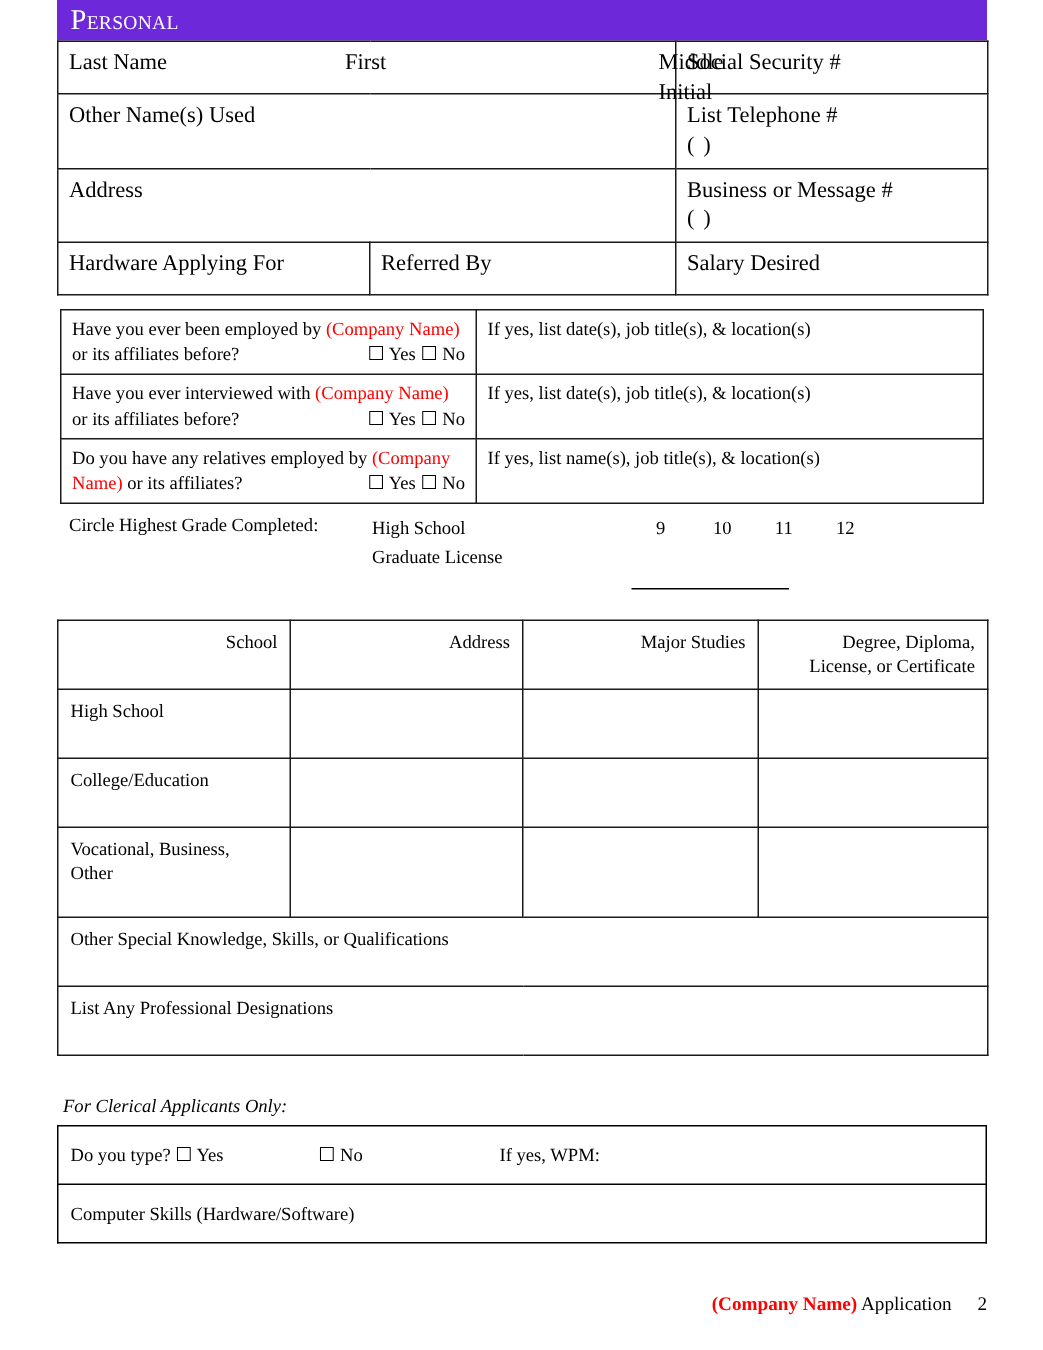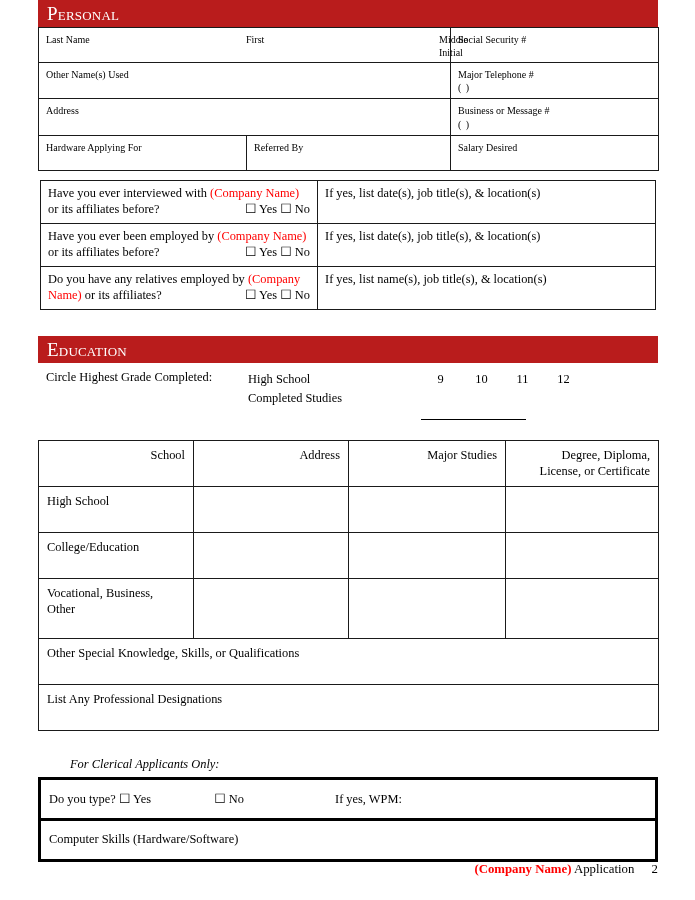--- a/index.html
+++ b/index.html
@@ -18,52 +18,52 @@
   .page {
     position: absolute;
     left: 38px;
     top: 0;
     width: 620px;
     height: 900px;
   }
 
   
   .section-bar {
-    background: #b91c1c;
+    background: #6d28d9;
     color: #ffffff;
     height: 27px;
     line-height: 27px;
     padding-left: 9px;
     font-size: 19px;
     letter-spacing: 0.2px;
     font-variant: small-caps;
     white-space: nowrap;
     overflow: hidden;
   }
 
   
   table.form {
     border-collapse: collapse;
     width: 100%;
     table-layout: fixed;
   }
   table.form td {
     border: 1px solid #1a1a1a;
     vertical-align: top;
-    font-size: 10px;
+    font-size: 15px;
     padding: 5px 7px 4px 7px;
     line-height: 1.32;
   }
 
   
   .personal-tbl td { height: 24px; }
   .row-h1 td { height: 25px; }
   .row-h2 td { height: 26px; margin-top: 24px; }
   .cellrow { display: block; position: relative; }
-  .pos-first { position: absolute; left: 200px; top: 0; }
+  .pos-first { position: absolute; left: 184px; top: 0; }
   .pos-mid   { position: absolute; left: 372px; top: 0; margin-left: 21px; }
 
   .paren { letter-spacing: 1px; }
 
   
   .q-wrap {
     margin-top: 9px;
     margin-left: 2px;
     width: 615px;
   }
@@ -112,25 +112,24 @@
   }
   td.edu-head { text-align: right; height: 33px; }
   td.edu-row { height: 33px; }
 
   .clerical-note {
     font-style: italic;
     font-size: 12.4px;
     margin-top: 26px;
     margin-bottom: 5px;
     padding-left: 4px;
-    margin-left: 28px;
   }
   table.cler { border-collapse: collapse; width: 100%; table-layout: fixed; }
   table.cler td {
-    border: 3px solid #000000;
+    border: 1px solid #000000;
     font-size: 12.4px;
     padding: 8px 8px;
     height: 22px;
     vertical-align: middle;
   }
   .cler-seg { display: inline-block; }
   .seg-no { margin-left: 60px; }
   .seg-wpm { margin-left: 88px; }
 
   .footer {
@@ -169,21 +168,21 @@
       </td>
       <td>
         <span>Social Security #</span>
       </td>
     </tr>
     <tr class="row-h2">
       <td colspan="2">
         <span>Other Name(s) Used</span>
       </td>
       <td>
-        <span>Major Telephone #</span><br>
+        <span>List Telephone #</span><br>
         <span class="paren">(        )</span>
       </td>
     </tr>
     <tr class="row-h2">
       <td colspan="2">
         <span>Address</span>
       </td>
       <td>
         <span>Business or Message #</span><br>
         <span class="paren">(        )</span>
@@ -206,82 +205,79 @@
   <div class="q-wrap">
     <table class="qtbl">
       <colgroup>
           <col style="width:277px">
           <col style="width:338px">
         </colgroup>
 
       <tbody>
           <tr>
         <td>
+          <span><span>Have you ever been employed by </span><span class="red">(Company Name)</span></span><br>
+          <span>or its affiliates before?</span>
+          <span class="yesno">
+            <span class="cb">☐</span>
+            <span>Yes</span>
+            <span class="cb">☐</span>
+            <span>No</span>
+          </span>
+        </td>
+        <td>
+          <span>If yes, list  date(s), job  title(s), &amp; location(s)</span>
+        </td>
+      </tr>
+
+      <tr>
+        <td>
           <span><span>Have you ever interviewed with </span><span class="red">(Company Name)</span></span><br>
           <span>or its affiliates before?</span>
           <span class="yesno">
             <span class="cb">☐</span>
             <span>Yes</span>
             <span class="cb">☐</span>
             <span>No</span>
           </span>
         </td>
         <td>
           <span>If yes, list  date(s), job  title(s), &amp; location(s)</span>
         </td>
       </tr>
 
       <tr>
         <td>
-          <span><span>Have you ever been employed by </span><span class="red">(Company Name)</span></span><br>
-          <span>or its affiliates before?</span>
-          <span class="yesno">
-            <span class="cb">☐</span>
-            <span>Yes</span>
-            <span class="cb">☐</span>
-            <span>No</span>
-          </span>
-        </td>
-        <td>
-          <span>If yes, list  date(s), job  title(s), &amp; location(s)</span>
-        </td>
-      </tr>
-
-      <tr>
-        <td>
           <span><span>Do you have any relatives employed by </span><span class="red">(Company</span></span><br>
           <span class="red">Name)</span><span> or its affiliates?</span>
           <span class="yesno">
             <span class="cb">☐</span>
             <span>Yes</span>
             <span class="cb">☐</span>
             <span>No</span>
           </span>
         </td>
         <td>
           <span>If yes, list  name(s), job title(s),  &amp; location(s)</span>
         </td>
       </tr>
 
     </tbody>
       </table>
   </div>
 
-  <div class="section-bar" style="margin-top:26px">
-    <span>Education</span>
-  </div>
 
   <div class="grade-block">
     <span class="grade-label">Circle  Highest Grade Completed:</span>
     <div class="grade-rows">
       <div class="grade-line">
         <span class="gname">High School</span><span class="gnum">9</span><span class="gnum">10</span><span class="gnum">11</span><span class="gnum">12</span>
       </div>
       <div class="grade-line">
-        <span class="gname">Completed Studies</span>
+        <span class="gname">Graduate License</span>
       </div>
     </div>
     <div class="grad-underline"></div>
   </div>
 
   <div class="edu-wrap">
     <table class="edutbl">
       <colgroup>
           <col style="width:155px">
           <col style="width:155px">

